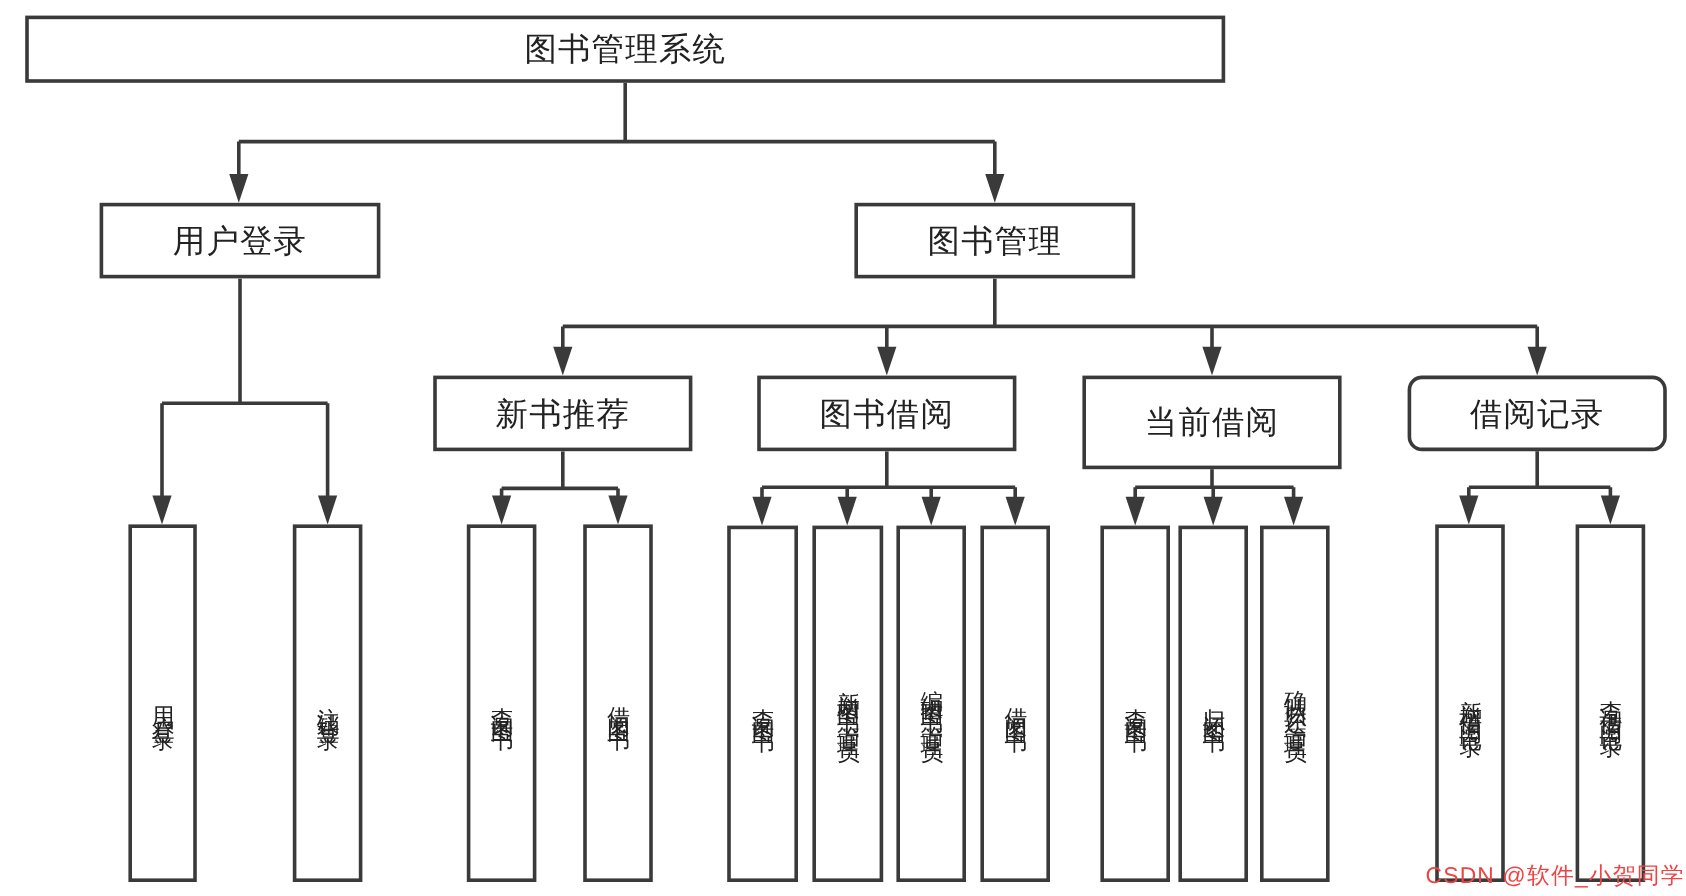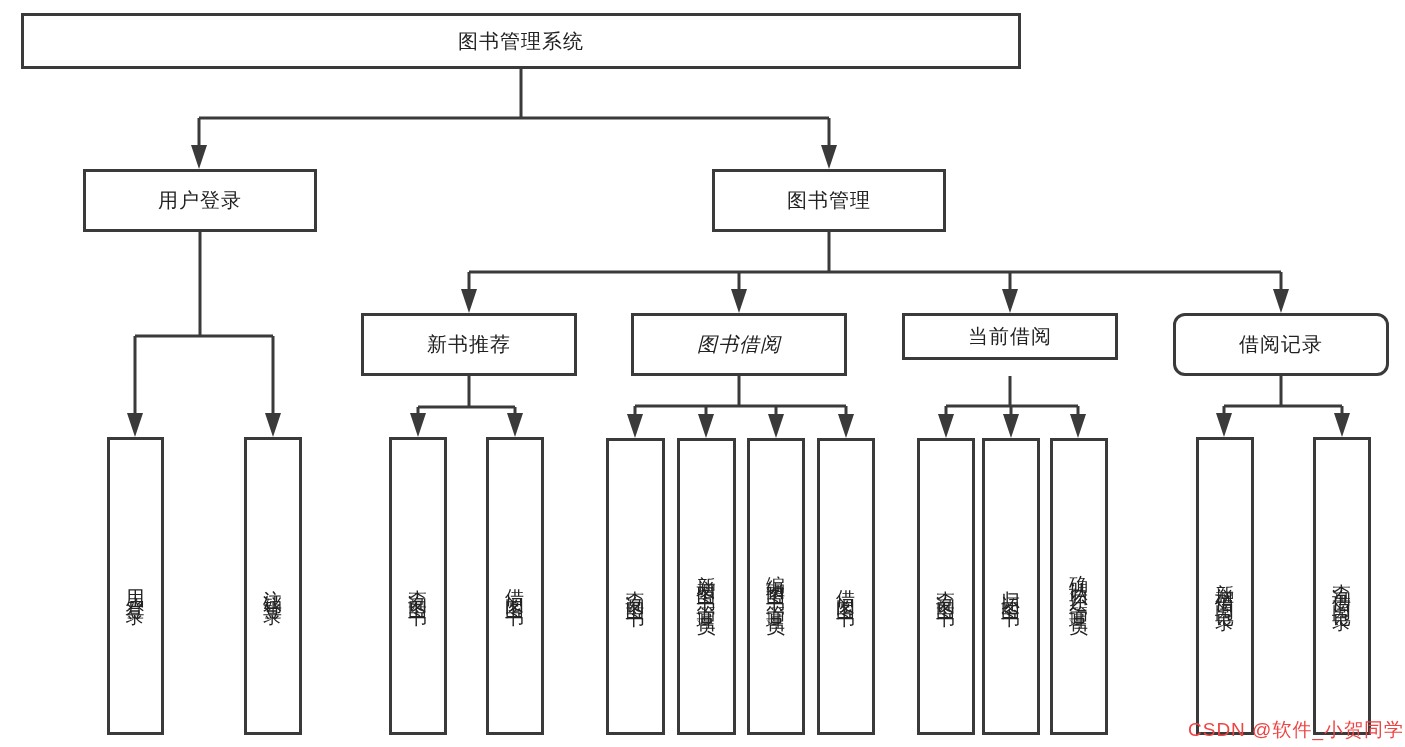--- a/index.html
+++ b/index.html
@@ -26,21 +26,21 @@
     box-sizing: border-box;
     border: 3px solid #3a3a3a;
     background: #ffffff;
     display: flex;
     align-items: center;
     justify-content: center;
     color: #222222;
     z-index: 1;
   }
   .h-node {
-    font-size: 20px;
+    font-size: 27px;
     letter-spacing: 1px;
     white-space: nowrap;
   }
   .leaf {
     writing-mode: vertical-rl;
     font-size: 19px;
     letter-spacing: 6px;
     line-height: 1;
   }
   .watermark {
@@ -98,22 +98,22 @@
       <path d="M1334 413 L1350 413 L1342 437 Z"></path>
     </g>
   </svg>
 
   <div class="node h-node" style="left:21px; top:13px; width:1000px; height:56px;">图书管理系统</div>
 
   <div class="node h-node" style="left:83px; top:169px; width:234px; height:63px;">用户登录</div>
   <div class="node h-node" style="left:361px; top:313px; width:216px; height:63px;">新书推荐</div>
 
   <div class="node h-node" style="left:712px; top:169px; width:234px; height:63px;">图书管理</div>
-  <div class="node h-node" style="left:631px; top:313px; width:216px; height:63px;font-style:italic;">图书借阅</div>
-  <div class="node h-node" style="left:902px; top:313px; width:216px; height:47px;">当前借阅</div>
+  <div class="node h-node" style="left:631px; top:313px; width:216px; height:63px;">图书借阅</div>
+  <div class="node h-node" style="left:902px; top:313px; width:216px; height:78px;">当前借阅</div>
   <div class="node h-node" style="left:1173px; top:313px; width:216px; height:63px;border-radius:12px;">借阅记录</div>
 
   <div class="node leaf" style="left:107px; top:437px; width:57px; height:298px;">用户登录</div>
   <div class="node leaf" style="left:244px; top:437px; width:58px; height:298px;">注销登录</div>
 
   <div class="node leaf" style="left:389px; top:437px; width:58px; height:298px;">查询图书</div>
   <div class="node leaf" style="left:486px; top:437px; width:58px; height:298px;">借阅图书</div>
 
   <div class="node leaf" style="left:606px; top:438px; width:59px; height:297px;">查询图书</div>
   <div class="node leaf" style="left:677px; top:438px; width:59px; height:297px;">新增图书（管理员）</div>

